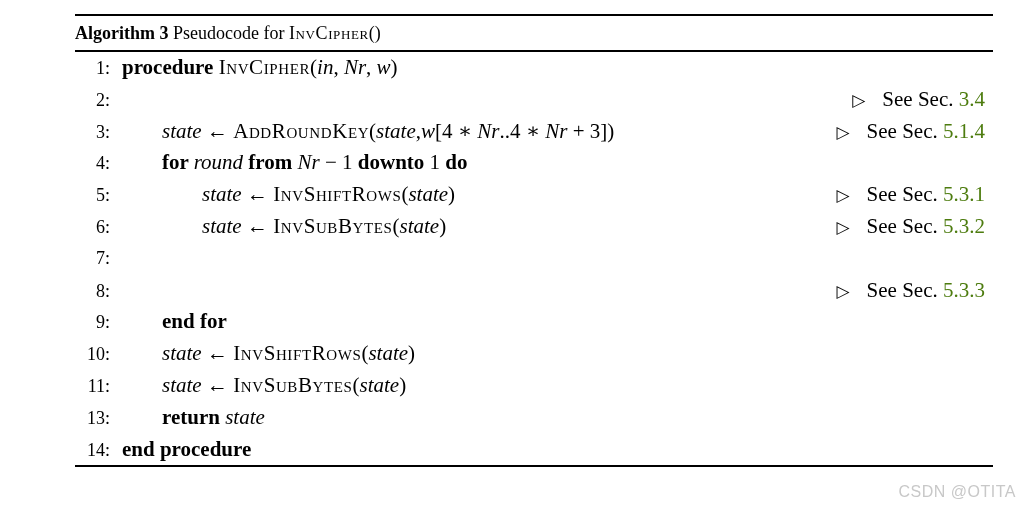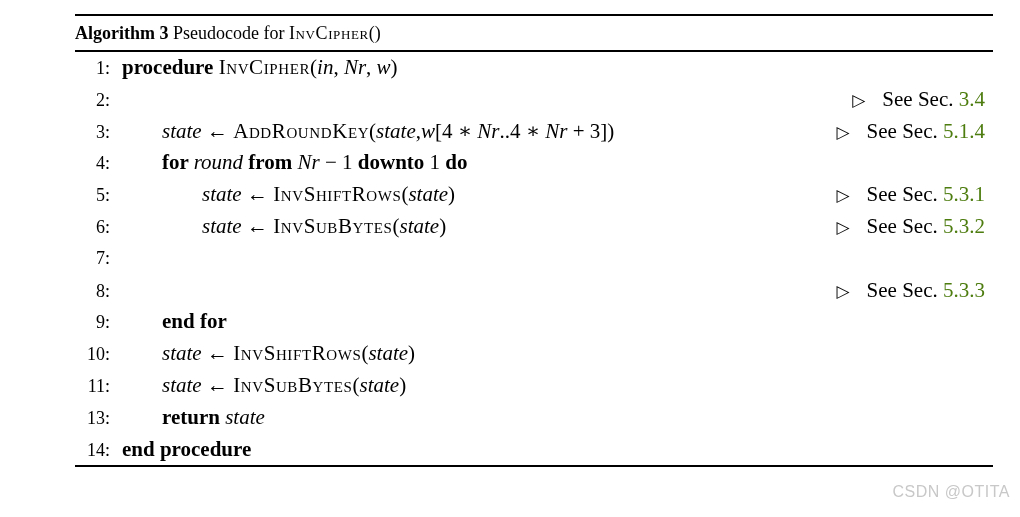--- a/index.html
+++ b/index.html
@@ -72,21 +72,21 @@
     font-size: 17px;
     margin-right: 17px;
     font-family: "DejaVu Sans", sans-serif;
   }
   .seclink {
     color: #4d7c0f;
     cursor: pointer;
   }
   .watermark {
     position: absolute;
-    right: 8px;
+    right: 2px;
     top: 483px;
     font-family: "Liberation Sans", "DejaVu Sans", sans-serif;
     font-size: 16px;
     color: #c8c8c8;
     background: rgba(255,255,255,0.55);
     padding: 0 2px;
     letter-spacing: 0.5px;
     z-index: 5;
   }
 </style>

